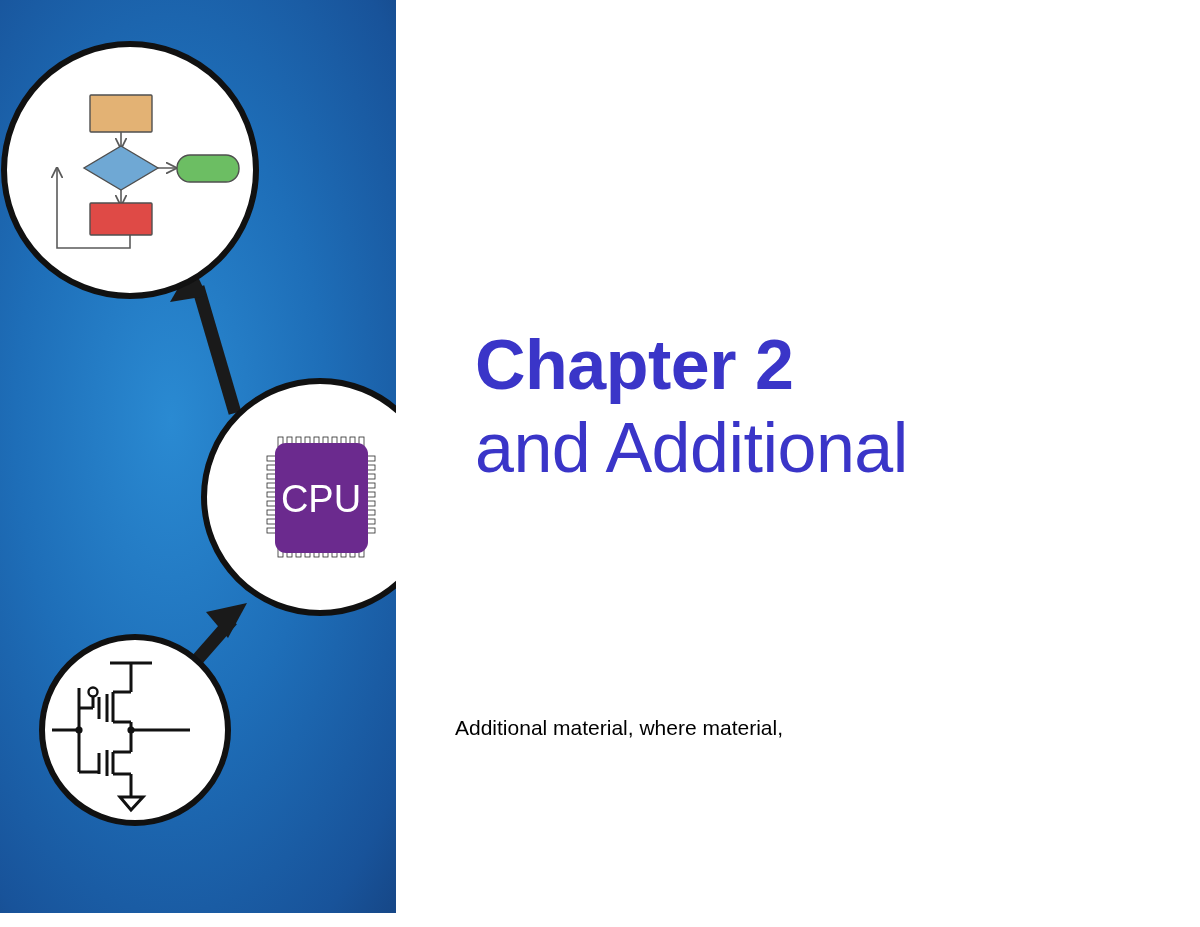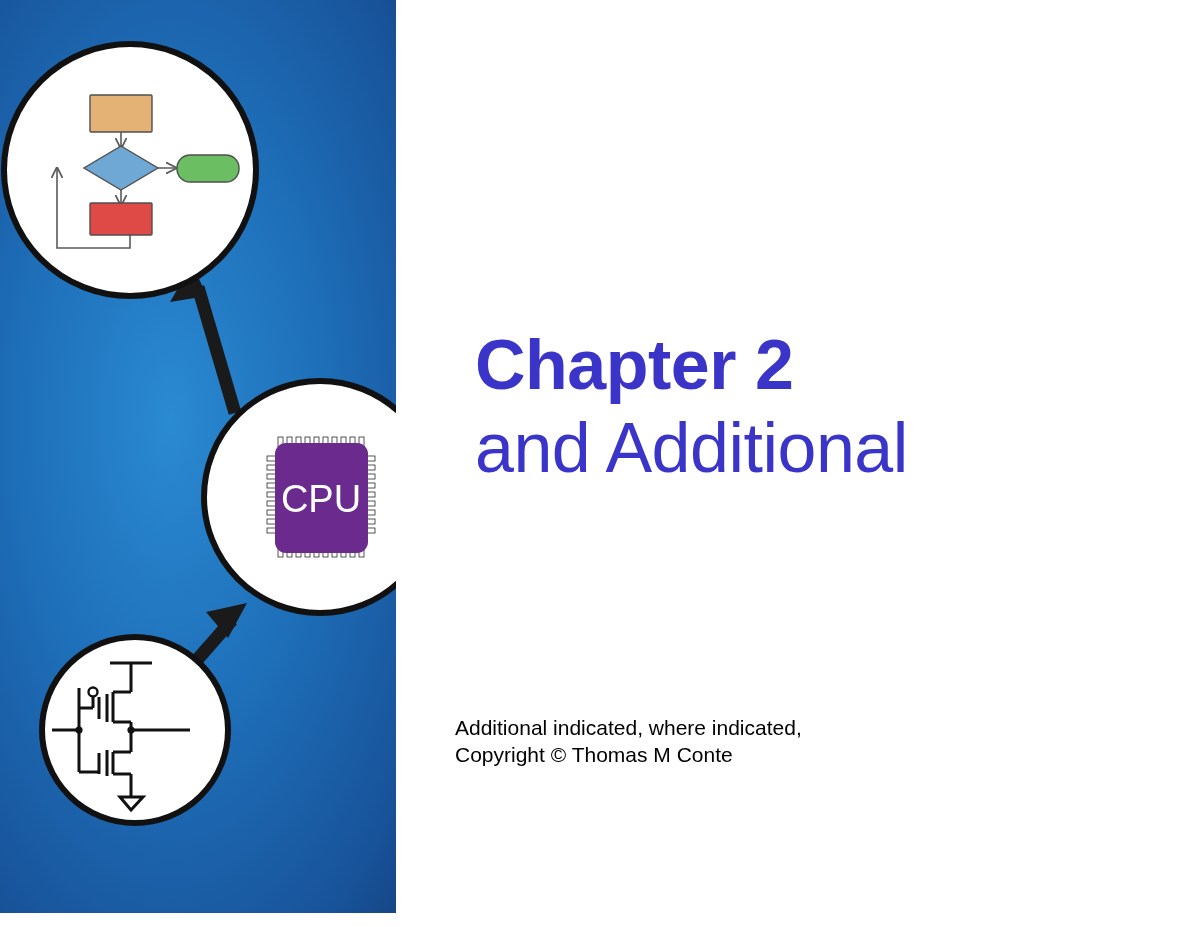--- a/index.html
+++ b/index.html
@@ -227,18 +227,17 @@
   </div>
 
   <div id="text-col">
 
     <div id="title-block">
       <div class="title-line bold">Chapter 2</div>
       <div class="title-line regular">and Additional</div>
     </div>
 
     <div id="credit-block">
-      <div class="credit-line">Additional indicated, where indicated,</div>
-      <div class="credit-line">Copyright © Thomas M Conte</div>
+      <div class="credit-line">Additional material, where material,</div>
     </div>
 
   </div>
 </div>
 
 </body></html>

